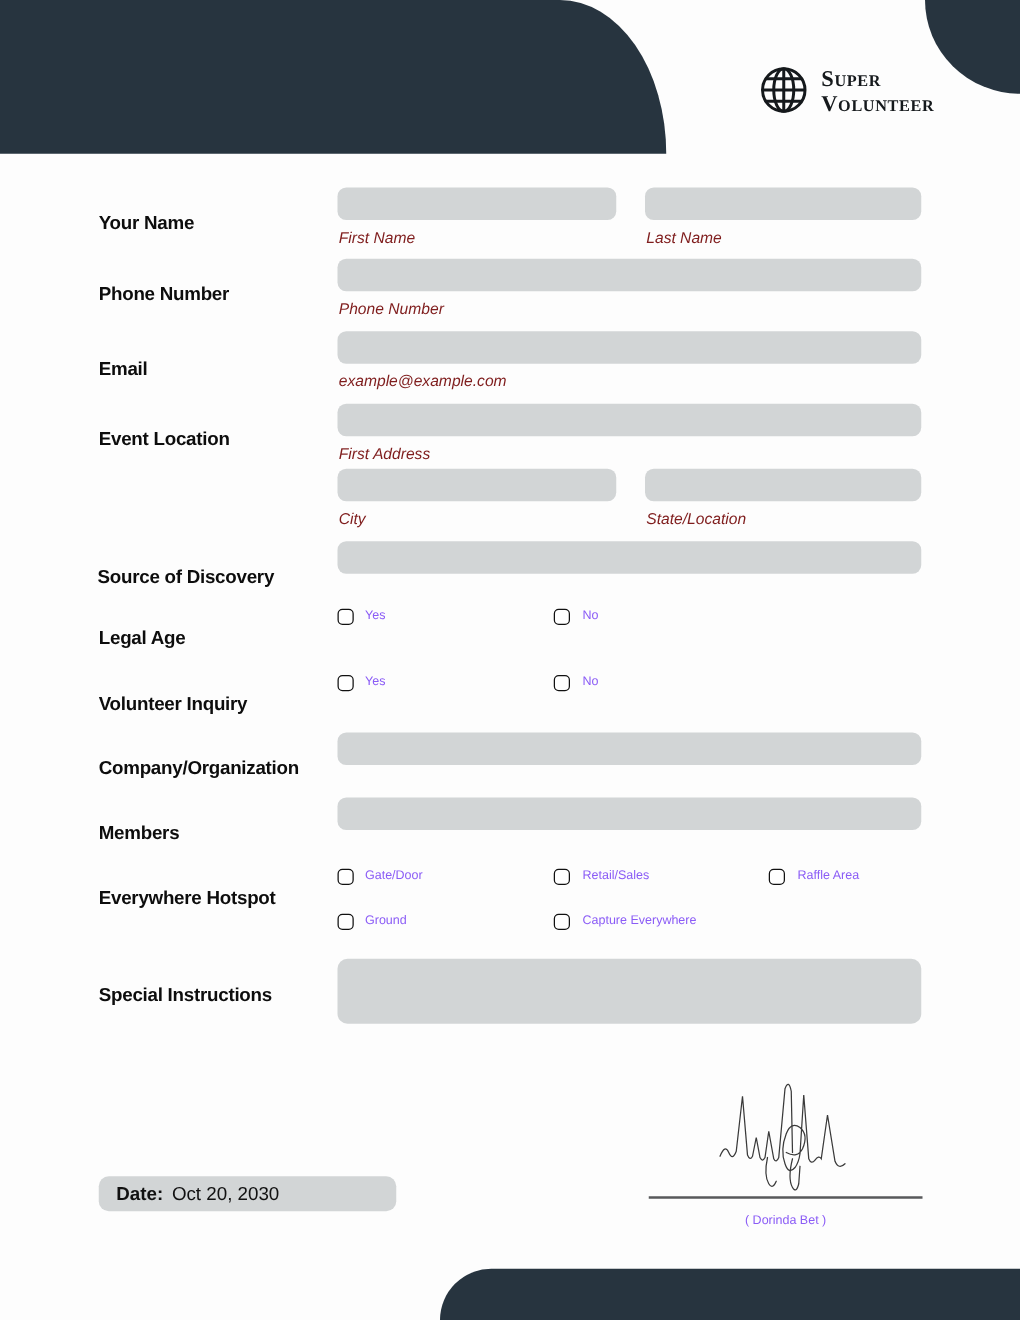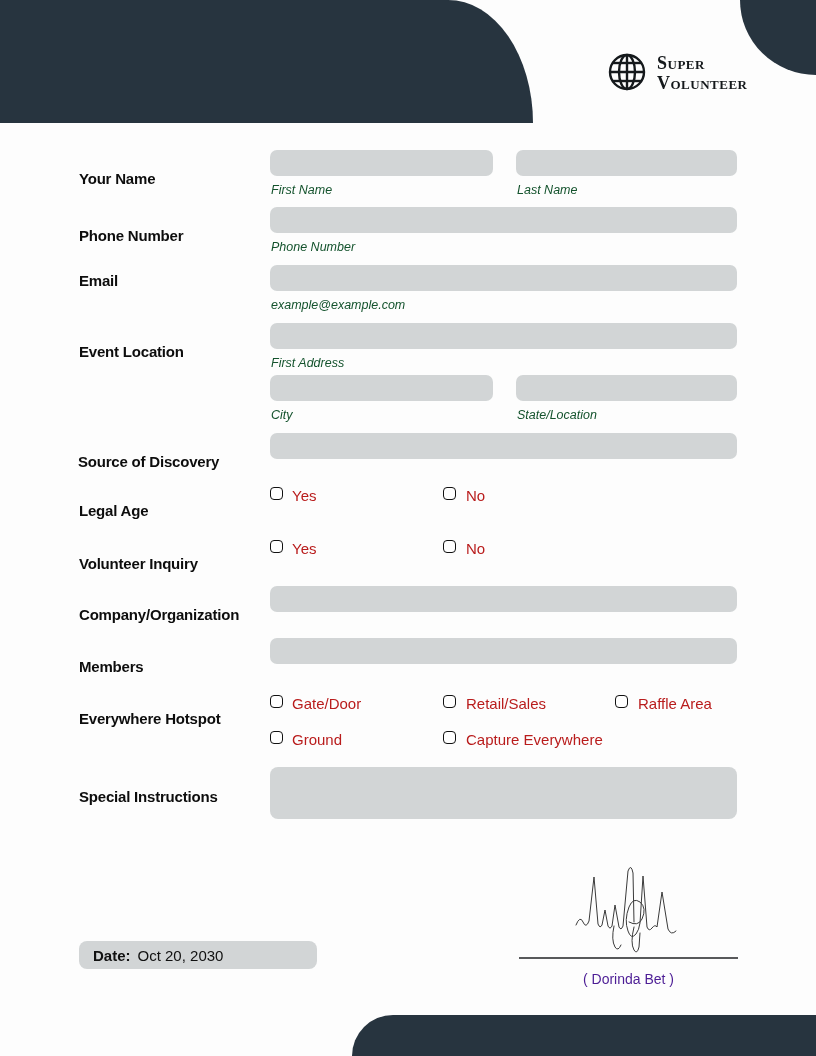--- a/index.html
+++ b/index.html
@@ -39,45 +39,45 @@
   
   .flabel{
     position:absolute;font-size:15px;font-weight:700;color:#0d0d0d;
     white-space:nowrap;letter-spacing:-0.2px;margin-top:16px;
   }
   .field{
     position:absolute;background:#D2D5D6;border-radius:7px;height:26px;
   }
   .field.tall{height:52px;border-radius:8px;}
   .hint{
-    position:absolute;font-size:12.5px;font-style:italic;color:#14532d;
+    position:absolute;font-size:12.5px;font-style:italic;color:#7f1d1d;
     white-space:nowrap;
   }
   .cb{
     position:absolute;width:13px;height:13px;border:1.6px solid #111;
     border-radius:4px;background:#fff;box-sizing:border-box;
   }
   .cb-label{
-    position:absolute;font-size:15px;color:#b91c1c;white-space:nowrap;
+    position:absolute;font-size:10px;color:#8b5cf6;white-space:nowrap;
   }
   
   .date-box{
     position:absolute;left:79px;top:941px;width:238px;height:28px;
     background:#D2D5D6;border-radius:8px;display:flex;align-items:center;
     padding-left:14px;box-sizing:border-box;font-size:15px;
   }
   .date-box .dlabel{font-weight:700;margin-right:7px;}
   
   .sig-svg{position:absolute;left:572px;top:863px;}
   .sig-line{
     position:absolute;left:519px;top:957px;width:219px;height:2px;background:#58595b;
   }
   .sig-name{
     position:absolute;left:519px;top:971px;width:219px;text-align:center;
-    font-size:14px;color:#4c1d95;white-space:nowrap;
+    font-size:10px;color:#8b5cf6;white-space:nowrap;
   }
 </style>
 </head>
 <body>
 
 <div class="page">
 
   <div class="header-shape"></div>
   <div class="corner-shape"></div>
 
@@ -101,21 +101,21 @@
   <div class="flabel" style="left:79px;top:154px">Your Name</div>
   <div class="field" style="left:270px;top:150px;width:223px"></div>
   <div class="field" style="left:516px;top:150px;width:221px"></div>
   <div class="hint" style="left:271px;top:183px">First Name</div>
   <div class="hint" style="left:517px;top:183px">Last Name</div>
 
   <div class="flabel" style="left:79px;top:211px">Phone Number</div>
   <div class="field" style="left:270px;top:207px;width:467px"></div>
   <div class="hint" style="left:271px;top:240px">Phone Number</div>
 
-  <div class="flabel" style="left:79px;top:256px">Email</div>
+  <div class="flabel" style="left:79px;top:271px">Email</div>
   <div class="field" style="left:270px;top:265px;width:467px"></div>
   <div class="hint" style="left:271px;top:298px">example@example.com</div>
 
   <div class="flabel" style="left:79px;top:327px">Event Location</div>
   <div class="field" style="left:270px;top:323px;width:467px"></div>
   <div class="hint" style="left:271px;top:356px">First Address</div>
   <div class="field" style="left:270px;top:375px;width:223px"></div>
   <div class="field" style="left:516px;top:375px;width:221px"></div>
   <div class="hint" style="left:271px;top:408px">City</div>
   <div class="hint" style="left:517px;top:408px">State/Location</div>

